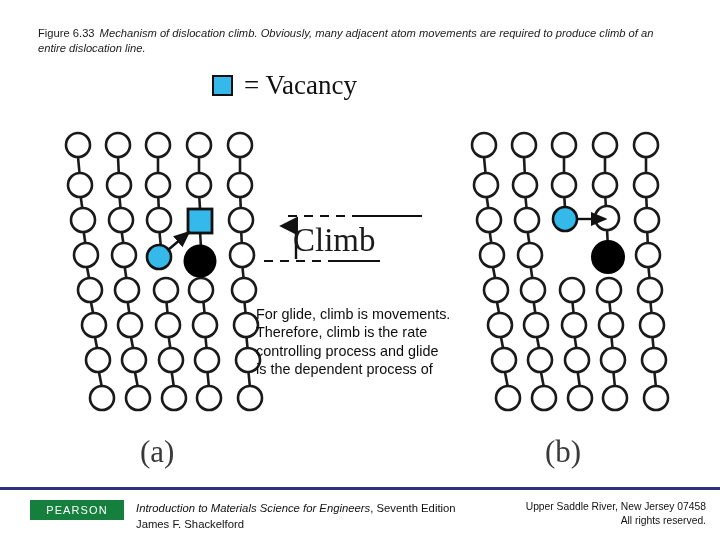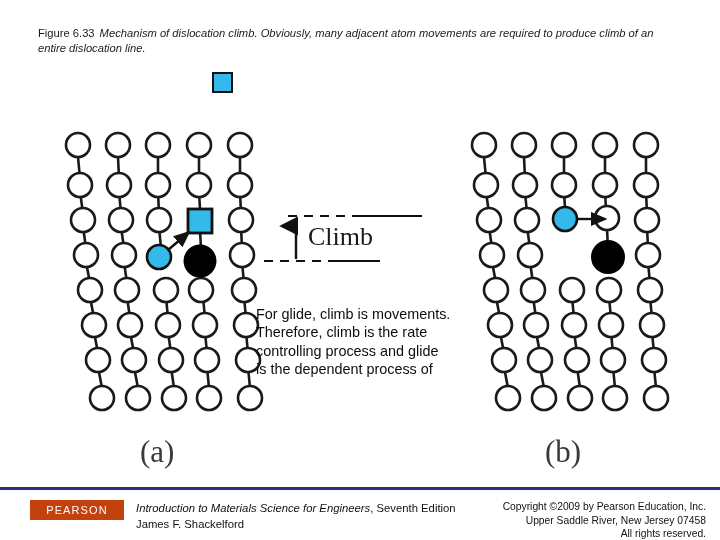--- a/index.html
+++ b/index.html
@@ -69,24 +69,24 @@
     font-family: "Liberation Serif", serif;
     font-size: 31px;
     color: #3a3a3a;
   }
   #label-a { left: 140px; top: 434px; }
   #label-b { left: 545px; top: 434px; }
 
   
   #climb-label {
     position: absolute;
-    left: 308px;
+    left: 293px;
     top: 222px;
     font-family: "Liberation Serif", serif;
-    font-size: 26px;
+    font-size: 33px;
     color: #1a1a1a;
   }
 
   
   #note {
     position: absolute;
     left: 256px;
     top: 305px;
     width: 215px;
     font-size: 14.4px;
@@ -108,21 +108,21 @@
     width: 720px;
     height: 3px;
     background: #2b2f7e;
   }
   #pearson-logo {
     position: absolute;
     left: 30px;
     top: 500px;
     width: 94px;
     height: 20px;
-    background: #c2410c;
+    background: #15803d;
     color: #ffffff;
     font-size: 11px;
     letter-spacing: 1.1px;
     display: flex;
     align-items: center;
     justify-content: center;
     font-weight: normal;
   }
   #book-info {
     position: absolute;
@@ -148,20 +148,21 @@
 </style>
 </head>
 <body>
 
 <div id="caption">
   <span class="fig-num">Figure 6.33</span><span>Mechanism of dislocation climb. Obviously, many adjacent atom movements are required to produce climb of an entire dislocation line.</span>
 </div>
 
 <div id="legend">
   <span class="swatch"></span>
+  <span class="legend-text">= Vacancy</span>
 </div>
 
 <svg class="diagram-svg" width="720" height="480">
   <defs>
     <marker id="arrowhead" markerWidth="7" markerHeight="7" refX="5.6" refY="3" orient="auto">
       <polygon points="0,0 7,3 0,6" fill="#111111"></polygon>
     </marker>
     <marker id="arrowhead-up" markerWidth="8" markerHeight="8" refX="4" refY="7" orient="auto">
       <polygon points="0,8 4,0 8,8" fill="#111111"></polygon>
     </marker>
@@ -389,16 +390,15 @@
 <div id="footer-rule"></div>
 
 <div id="pearson-logo">PEARSON</div>
 
 <div id="book-info">
   <div><span class="title">Introduction to Materials Science for Engineers</span><span>, Seventh Edition</span></div>
   <div>James F. Shackelford</div>
 </div>
 
 <div id="copyright">
-  <div>Copyright ©2009 by Pearson Education, Inc.</div>
   <div>Upper Saddle River, New Jersey 07458</div>
   <div>All rights reserved.</div>
 </div>
 
 </body></html>

